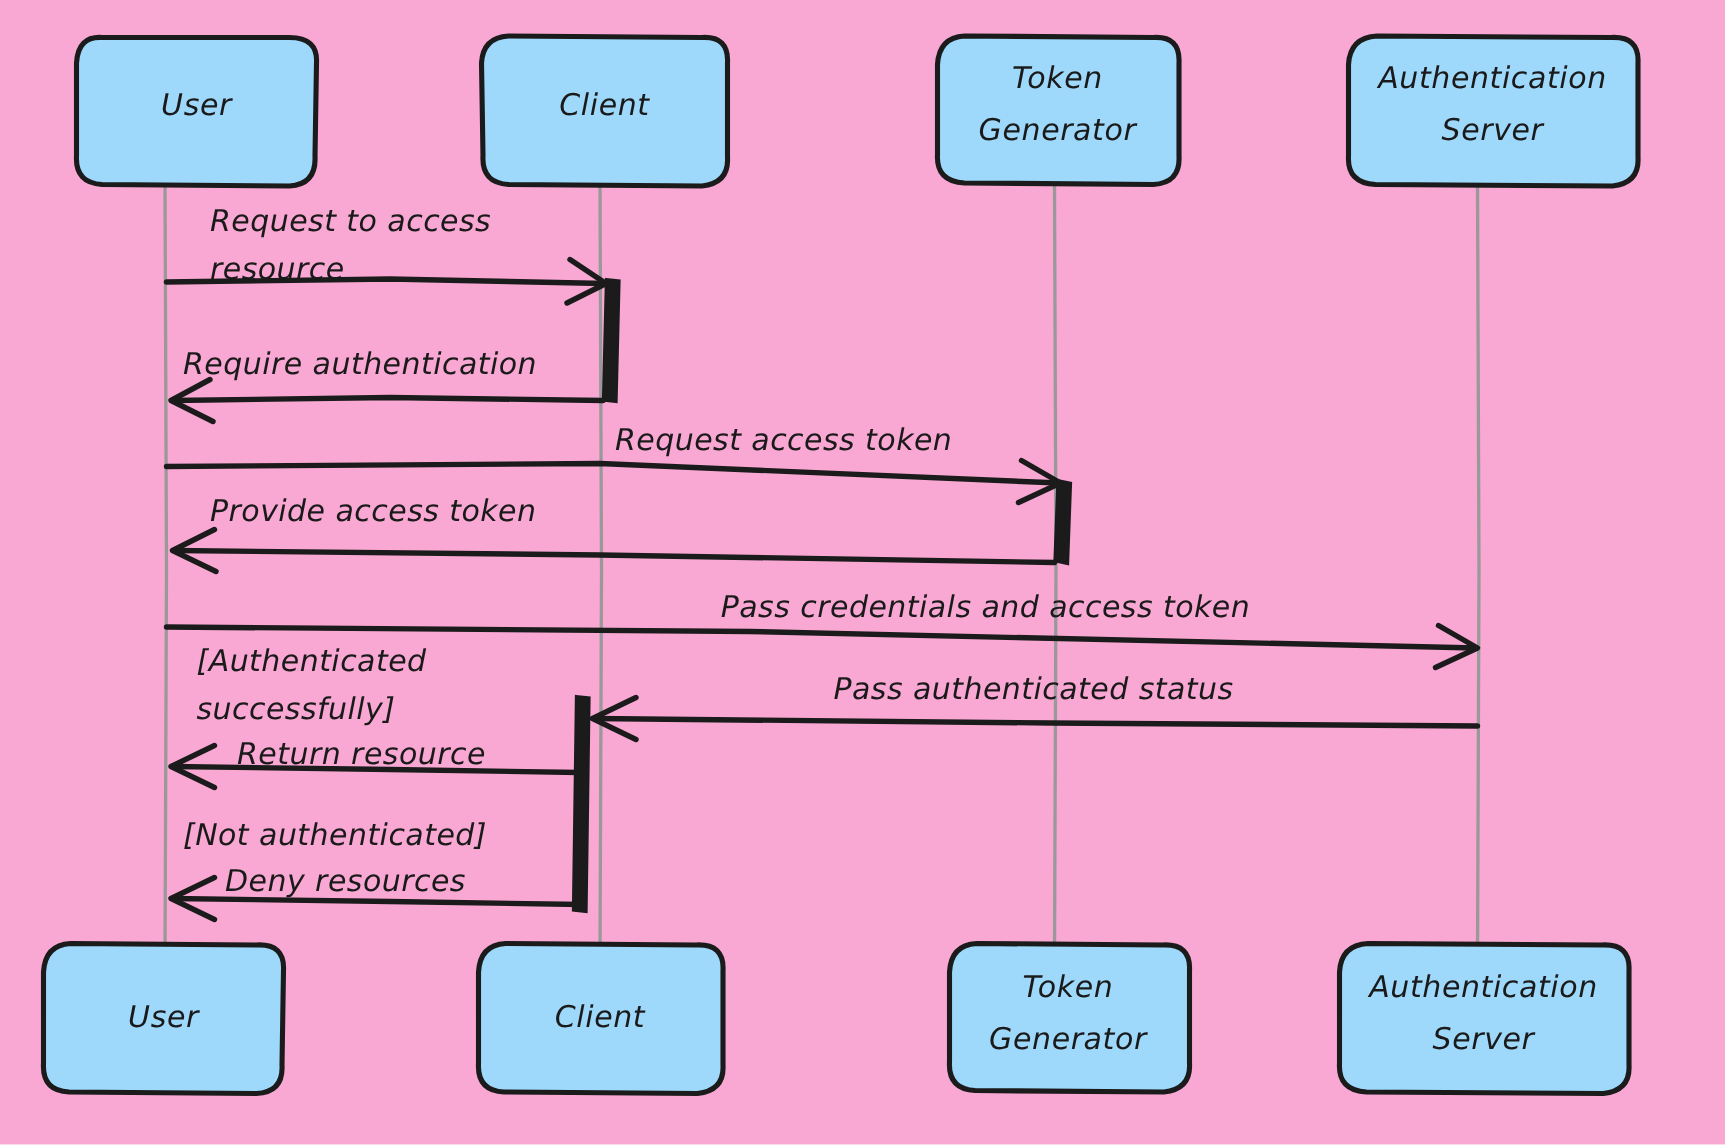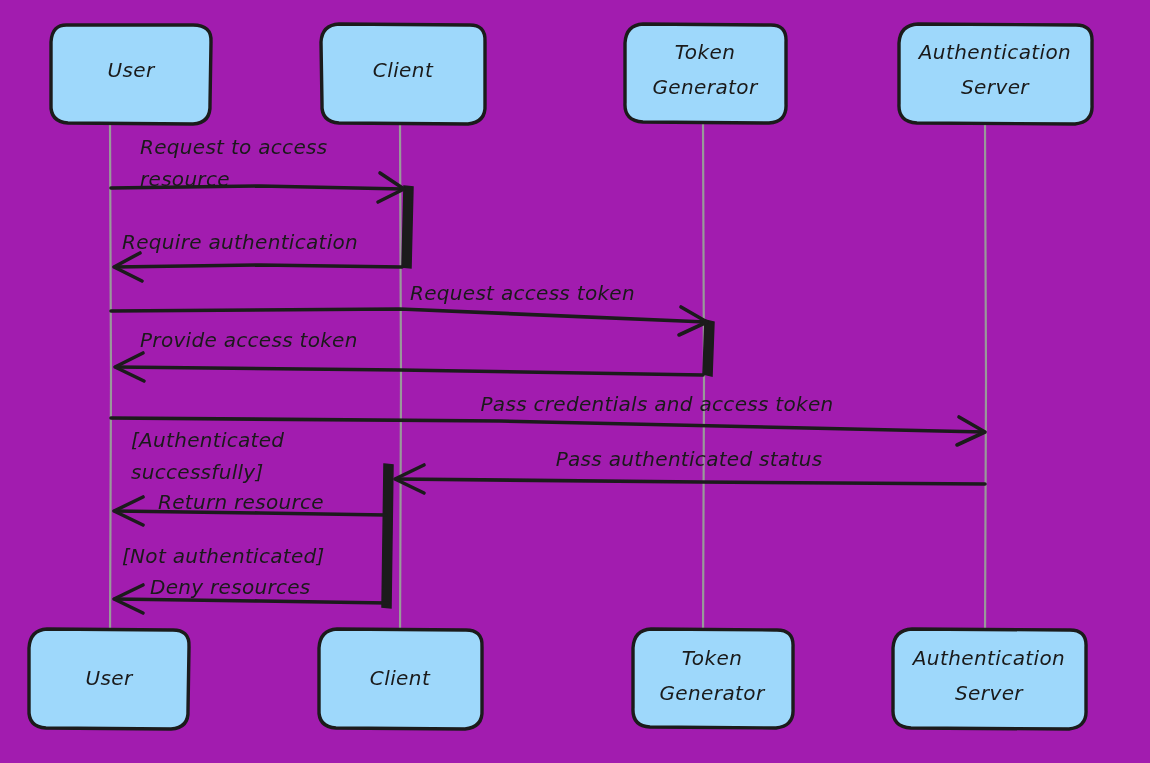--- a/index.html
+++ b/index.html
@@ -8,21 +8,21 @@
     padding: 0;
     background: #ffffff;
   }
   body {
     font-family: "DejaVu Sans", sans-serif;
   }
   #canvas-wrap {
     position: relative;
     width: 1150px;
     height: 763px;
-    background: #a21caf;
+    background: #f9a8d4;
     overflow: hidden;
   }
   svg#diagram {
     display: block;
     width: 1150px;
     height: 763px;
   }
   .lifeline {
     stroke: #999999;
     stroke-width: 2.2;

